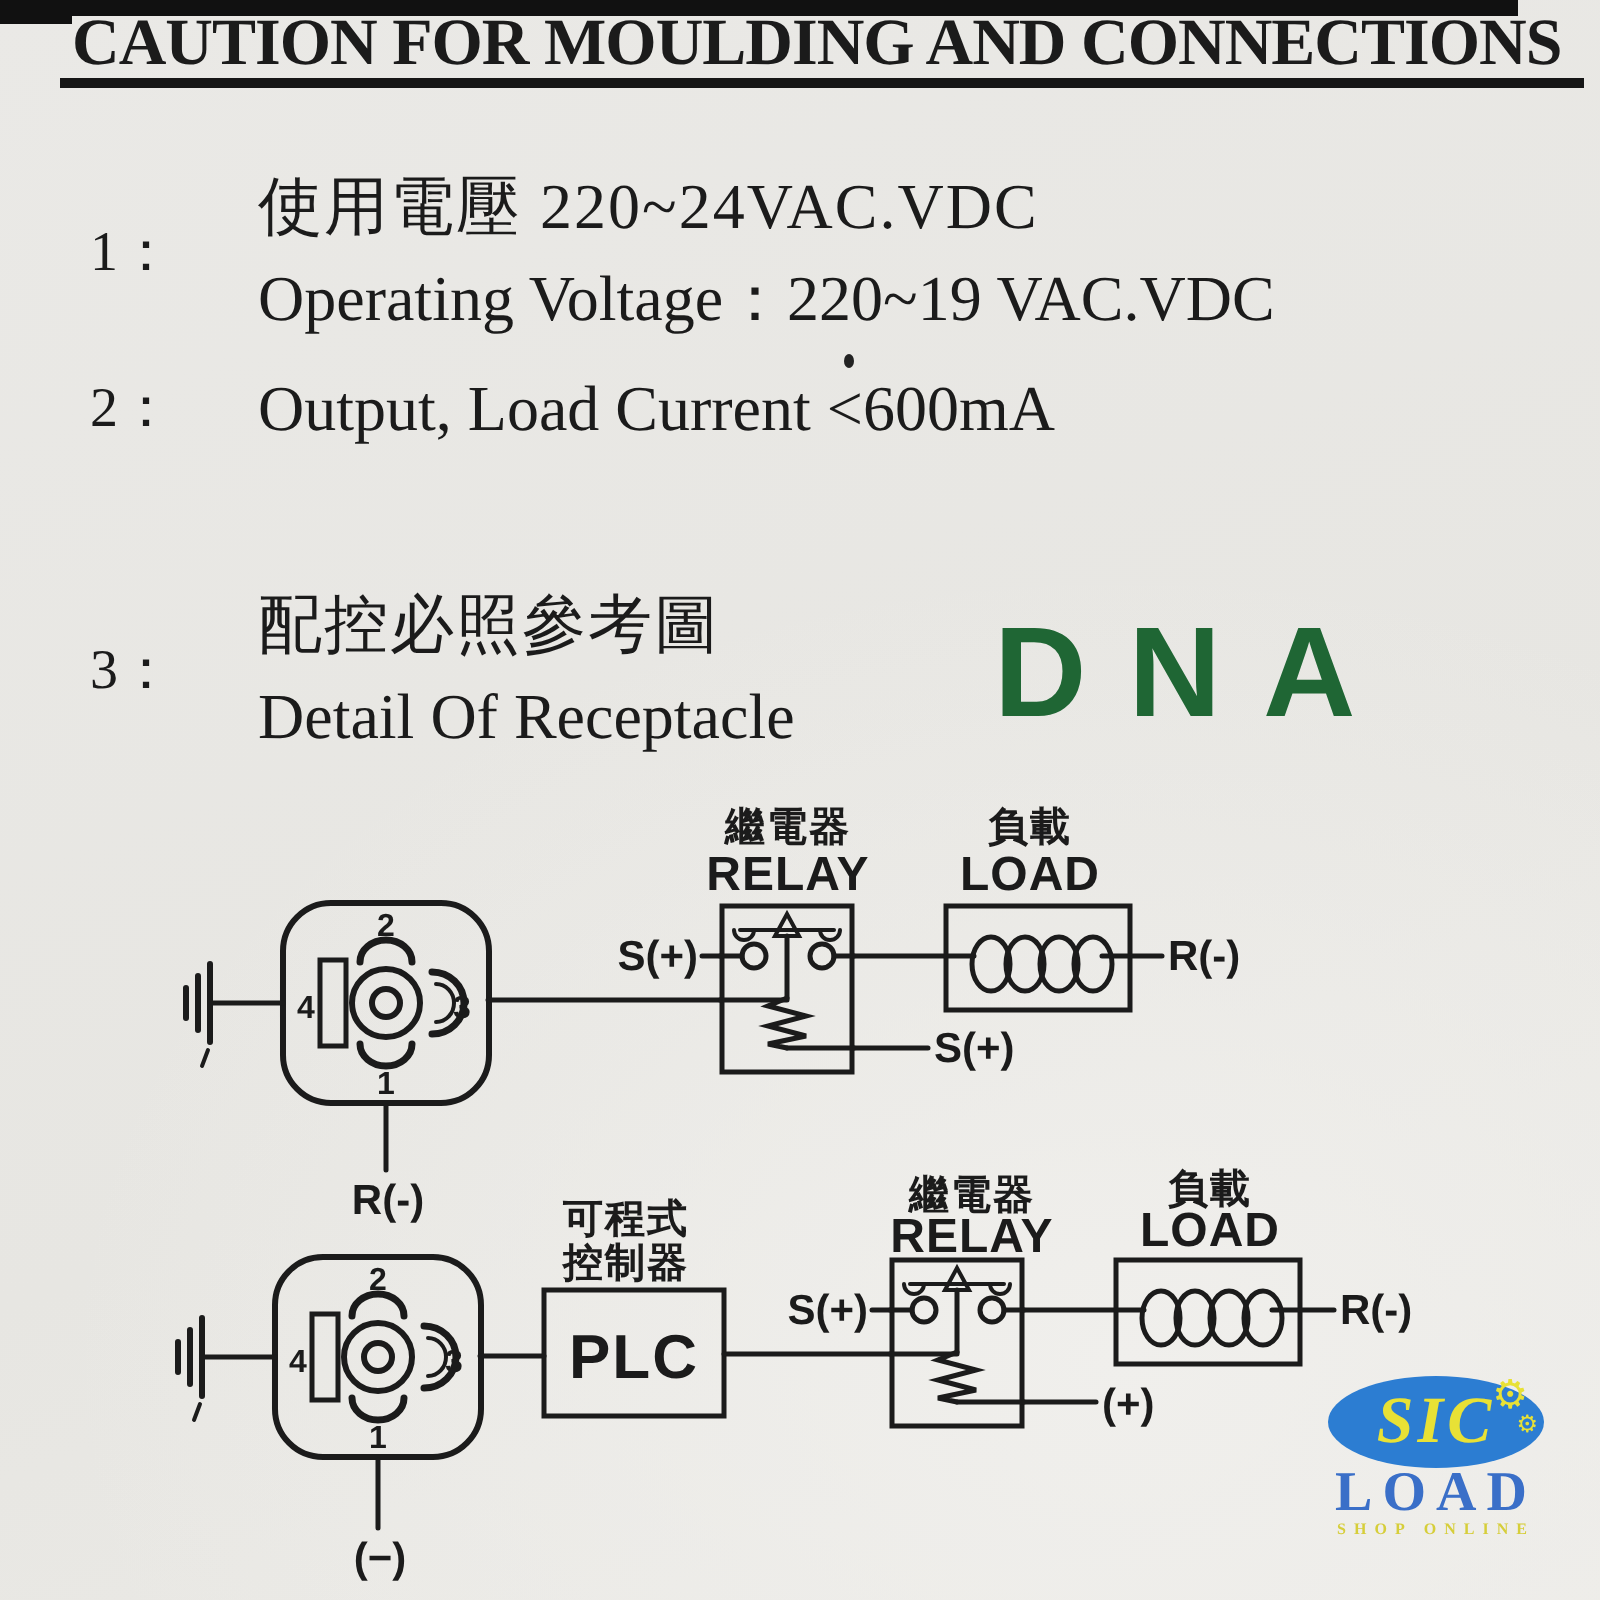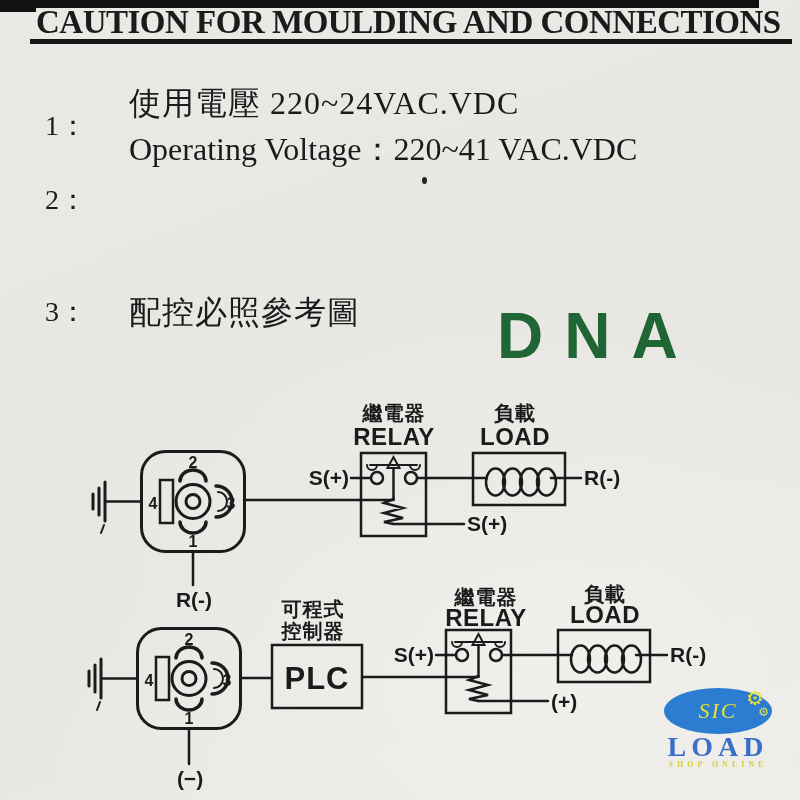--- a/index.html
+++ b/index.html
@@ -39,21 +39,21 @@
   .lbl-en{font-size:24px;font-weight:bold;letter-spacing:0.5px;}
   .lbl-term{font-size:21px;font-weight:bold;}
   .lbl-pin{font-size:16px;font-weight:bold;}
   .lbl-plc{font-size:31px;font-weight:600;letter-spacing:1px;}
   .logo{position:absolute;left:652px;top:688px;width:132px;text-align:center;
         font-family:"Liberation Serif", serif;}
   .logo-ellipse{
     position:relative;margin:0 auto;width:108px;height:46px;border-radius:50%;
     background:var(--logo_blue);display:flex;align-items:center;justify-content:center;
   }
-  .logo-sic{color:var(--logo_yellow);font-size:22px;font-weight:normal;letter-spacing:2px;
+  .logo-sic{color:var(--logo_yellow);font-size:33px;font-weight:bold;letter-spacing:2px;
             font-style:italic;line-height:1;}
   .logo-gear-big{position:absolute;right:8px;top:0px;color:var(--logo_yellow);font-size:20px;line-height:1;}
   .logo-gear-small{position:absolute;right:3px;top:18px;color:var(--logo_yellow);font-size:12px;line-height:1;}
   .logo-pneu{color:#3a6fc8;font-size:28px;font-weight:bold;letter-spacing:5px;line-height:26px;}
   .logo-tagline{color:#d6ce3a;font-size:8px;font-weight:bold;letter-spacing:4px;line-height:9px;}
   .logo-hyd{color:#3a6fc8;font-size:21px;font-weight:bold;letter-spacing:13px;line-height:22px;
             padding-left:10px;}
 </style>
 </head>
 <body>
@@ -62,35 +62,37 @@
 
   <div class="topbar"></div>
   <div class="topbar-corner"></div>
   <div class="title">CAUTION FOR MOULDING AND CONNECTIONS</div>
   <div class="rule"></div>
 
   <div class="item item1">
     <div class="num">1：</div>
     <div class="lines">
       <span class="zh">使用電壓 220~24VAC.VDC</span>
-      <span class="en">Operating Voltage：220~41 VAC.VDC</span>
+      <span class="en">Operating Voltage：220~19 VAC.VDC</span>
     </div>
   </div>
   <div class="dot-artifact"></div>
 
   <div class="item item2">
     <div class="num">2：</div>
     <div class="lines">
+      <span class="en">Output, Load Current &lt;600mA</span>
     </div>
   </div>
 
   <div class="item item3">
     <div class="num">3：</div>
     <div class="lines">
       <span class="zh">配控必照參考圖</span>
+      <span class="en">Detail Of Receptacle</span>
     </div>
   </div>
 
   <div class="dna">DNA</div>
 
   <svg class="diagrams" width="800" height="405" viewBox="0 395 800 405" fill="none" stroke="currentColor" stroke-width="2.5" stroke-linecap="round">
     <defs>
       <g id="connector-sym">
         <rect x="1.5" y="1.5" width="103" height="100" rx="24" stroke-width="3"></rect>
         <path d="M40 31 a13 11 0 0 1 26 0" stroke-width="3.5"></path>

